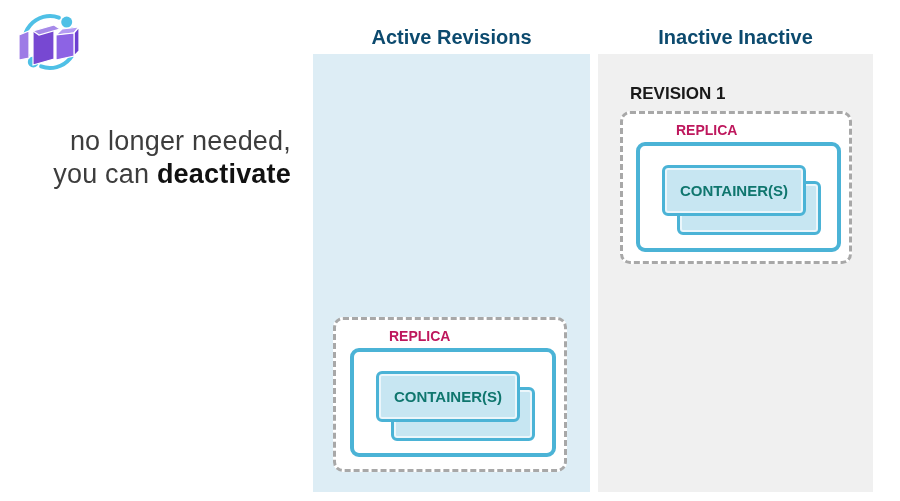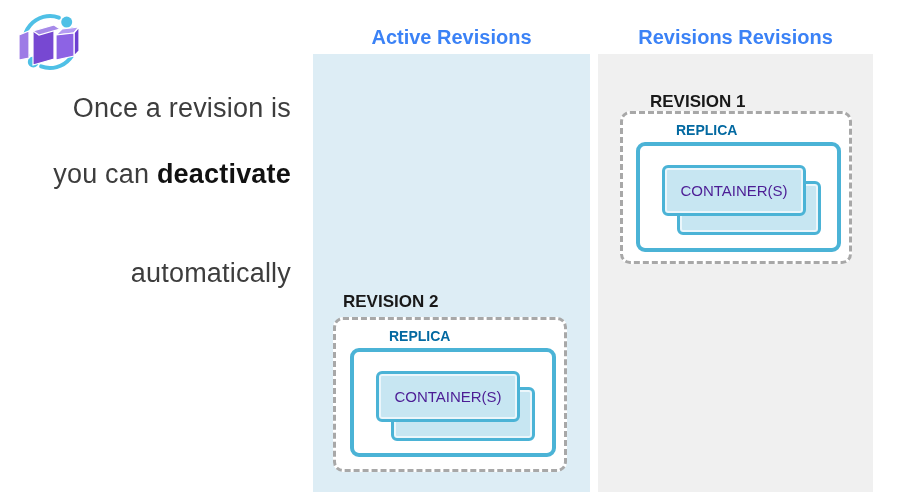--- a/index.html
+++ b/index.html
@@ -19,21 +19,21 @@
     left:0;top:92px;width:291px;
     text-align:right;
     font-size:27px;line-height:33px;
     color:#3d3d3d;
     letter-spacing:.2px;
   }
   .intro strong{color:#111111;font-weight:700;}
   
   .col-title{
     position:absolute;top:26px;height:26px;
-    font-size:20px;font-weight:700;color:#3b82f6;
+    font-size:20px;font-weight:700;color:#0c4a6e;
     text-align:center;
   }
   .col-title.active{left:313px;width:277px;}
   .col-title.inactive{left:598px;width:275px;}
   
   .panel{position:absolute;top:54px;height:438px;}
   .panel.active{left:313px;width:277px;background:#ddedf5;}
   .panel.inactive{left:598px;width:275px;background:#f0f0f0;}
   
   .rev-label{
@@ -43,21 +43,21 @@
   }
   .dashed-box{
     position:absolute;
     background:#ffffff;
     border:3px dashed #a8a8a8;
     border-radius:10px;
     box-sizing:border-box;
   }
   .replica-label{
     position:absolute;left:17px;top:8px;
-    font-size:14px;font-weight:700;color:#0369a1;padding-left:36px;
+    font-size:14px;font-weight:700;color:#be185d;padding-left:36px;
   }
   .replica-box{
     position:absolute;
     background:#ffffff;
     border:4px solid #4bb3d6;
     border-radius:9px;
     box-sizing:border-box;
   }
   .container-box{
     position:absolute;
@@ -66,29 +66,29 @@
     border-radius:6px;
     box-shadow:inset 0 0 0 2px rgba(255,255,255,.65);
     box-sizing:border-box;
   }
   .container-box.front{
     display:flex;align-items:center;justify-content:center;
     z-index:2;
   }
   .container-box.back{z-index:1;}
   .container-label{
-    font-size:15px;font-weight:400;color:#4c1d95;
+    font-size:15px;font-weight:700;color:#0f766e;
     white-space:nowrap;
   }
   
   .panel.active .rev-label{left:30px;top:238px;}
   .panel.active .dashed-box{left:20px;top:263px;width:234px;height:155px;}
   .rev2-replica{left:14px;top:28px;width:206px;height:109px;}
   
-  .panel.inactive .rev-label{left:32px;top:38px;margin-left:20px;}
+  .panel.inactive .rev-label{left:32px;top:30px;}
   .panel.inactive .dashed-box{left:22px;top:57px;width:232px;height:153px;}
   .rev1-replica{left:13px;top:28px;width:205px;height:110px;}
   
   .container-box.front{left:22px;top:19px;width:144px;height:51px;}
   .container-box.back{left:37px;top:35px;width:144px;height:54px;}
   
   .logo{position:absolute;left:12px;top:8px;}
 </style>
 </head>
 <body>
@@ -106,34 +106,33 @@
       <polygon points="21,23 42,17 42,51 21,57" fill="#7748d2"></polygon>
       <polygon points="21,23 42,17 48,21 27,27" fill="#a78ae9"></polygon>
       <polygon points="7,27 17,23 17,50 7,52" fill="#9d7ce6"></polygon>
       <polygon points="44,27 50,21 67,19 62,25" fill="#b49bf2"></polygon>
       <polygon points="62,25 67,19 67,43 62,48" fill="#6d3fd0"></polygon>
       <polygon points="44,27 62,25 62,48 44,52" fill="#8d63e4"></polygon>
     </g>
   </svg>
 
   <div class="intro">
-    <span>Once a revision is</span><br>
     <br>
+    <span>no longer needed,</span><br>
     <span>you can </span><strong>deactivate</strong><br>
     <br>
     <br>
-    <span>automatically</span><br>
+    <br>
     <br>
   </div>
 
   <div class="col-title active">Active Revisions</div>
-  <div class="col-title inactive">Revisions Revisions</div>
+  <div class="col-title inactive">Inactive Inactive</div>
 
   <div class="panel active">
-    <div class="rev-label">REVISION 2</div>
     <div class="dashed-box">
       <div class="replica-label">REPLICA</div>
       <div class="replica-box rev2-replica">
         <div class="container-box back"></div>
         <div class="container-box front">
           <span class="container-label">CONTAINER(S)</span>
         </div>
       </div>
     </div>
   </div>

